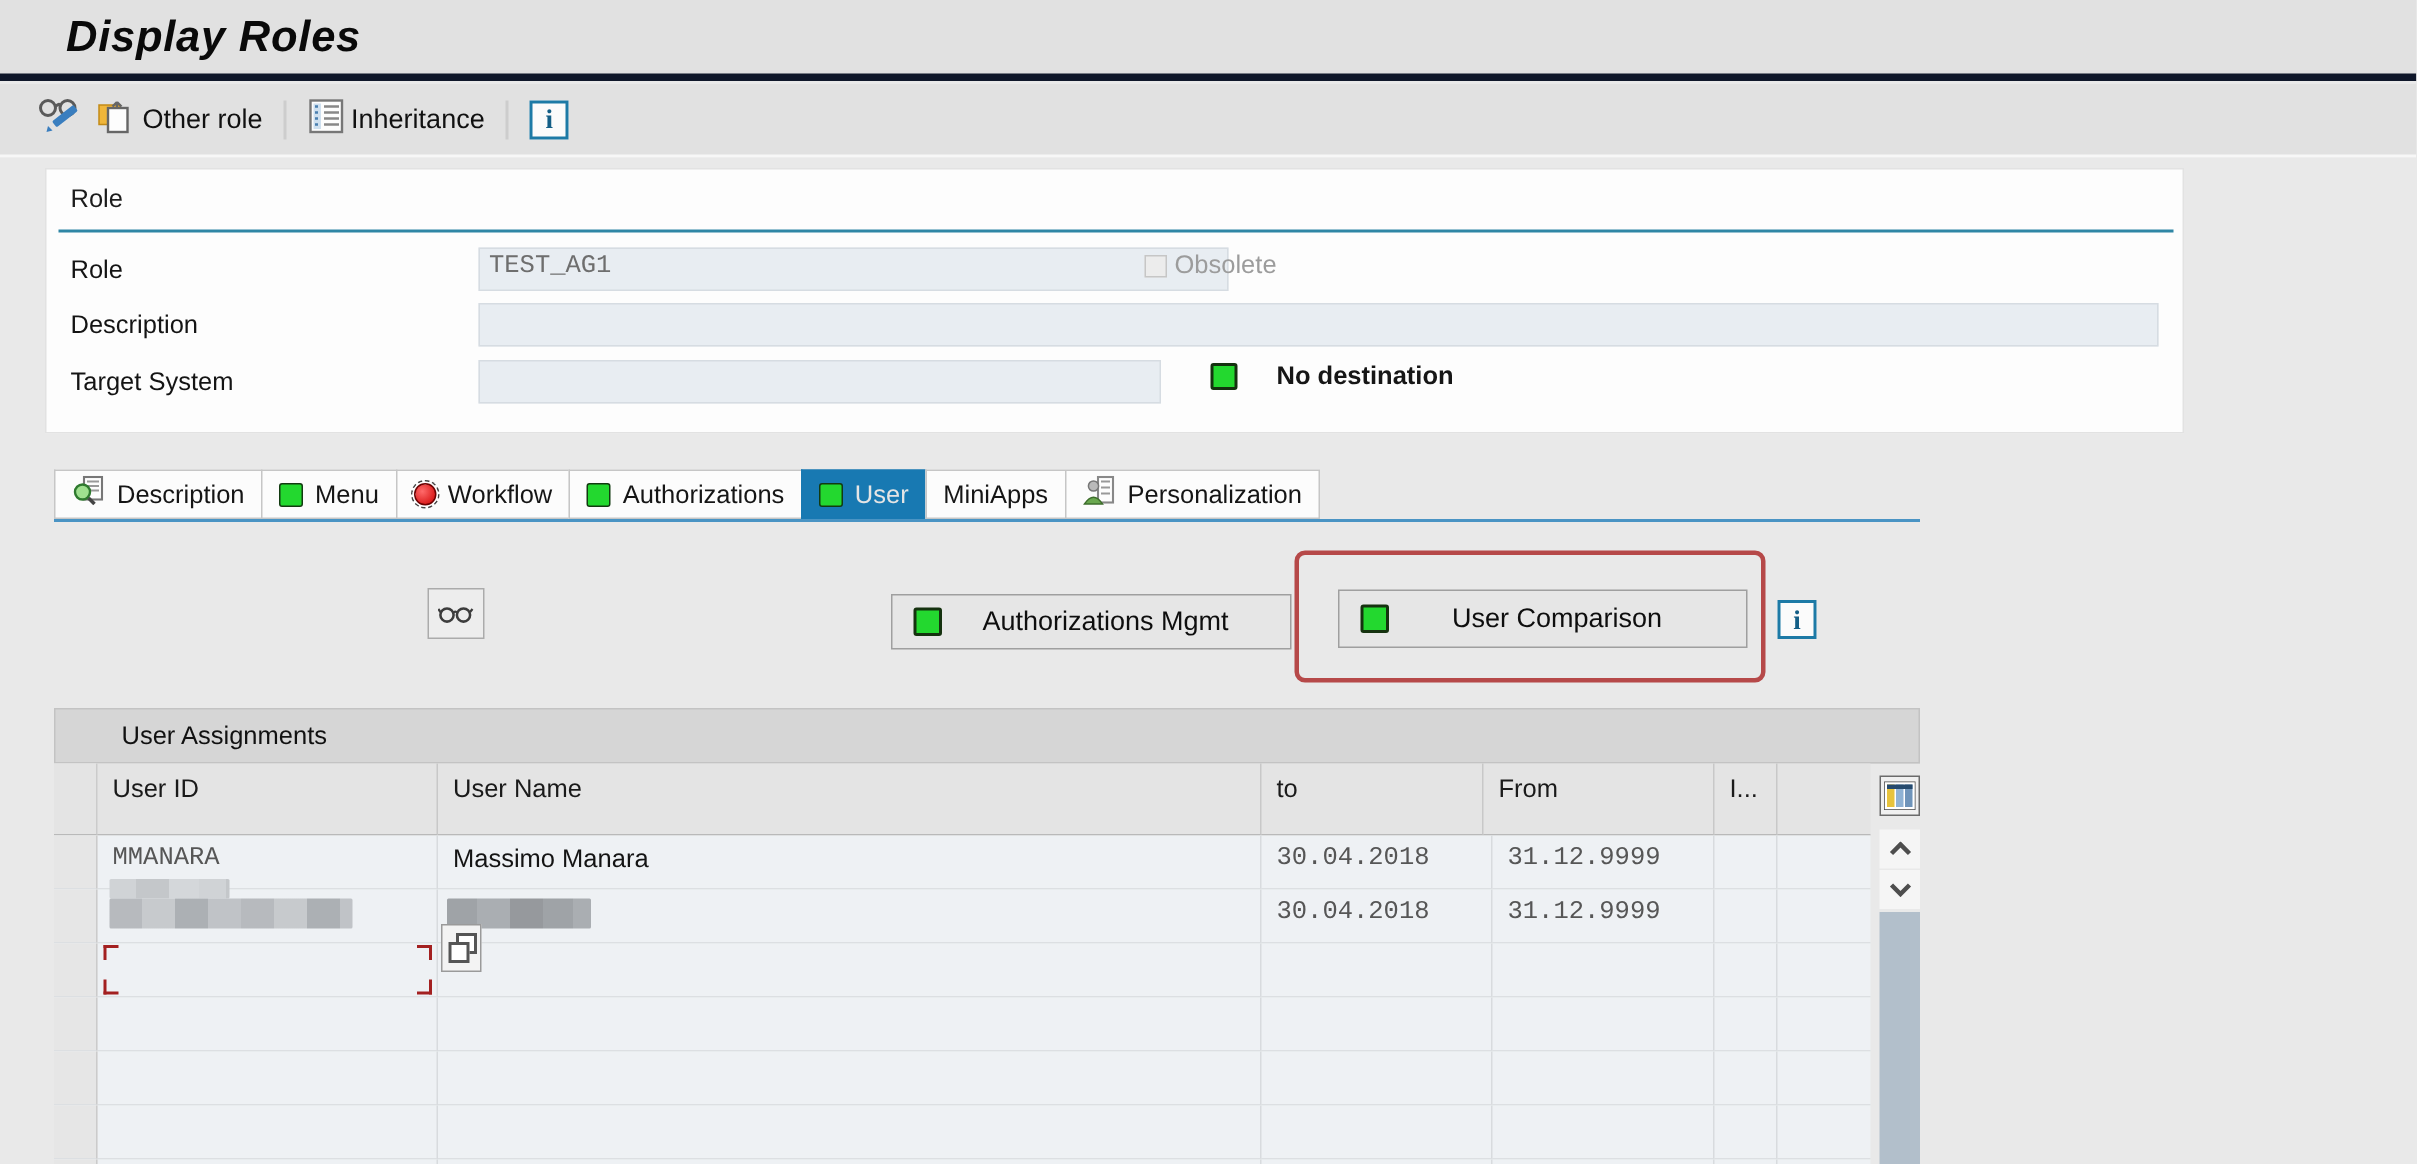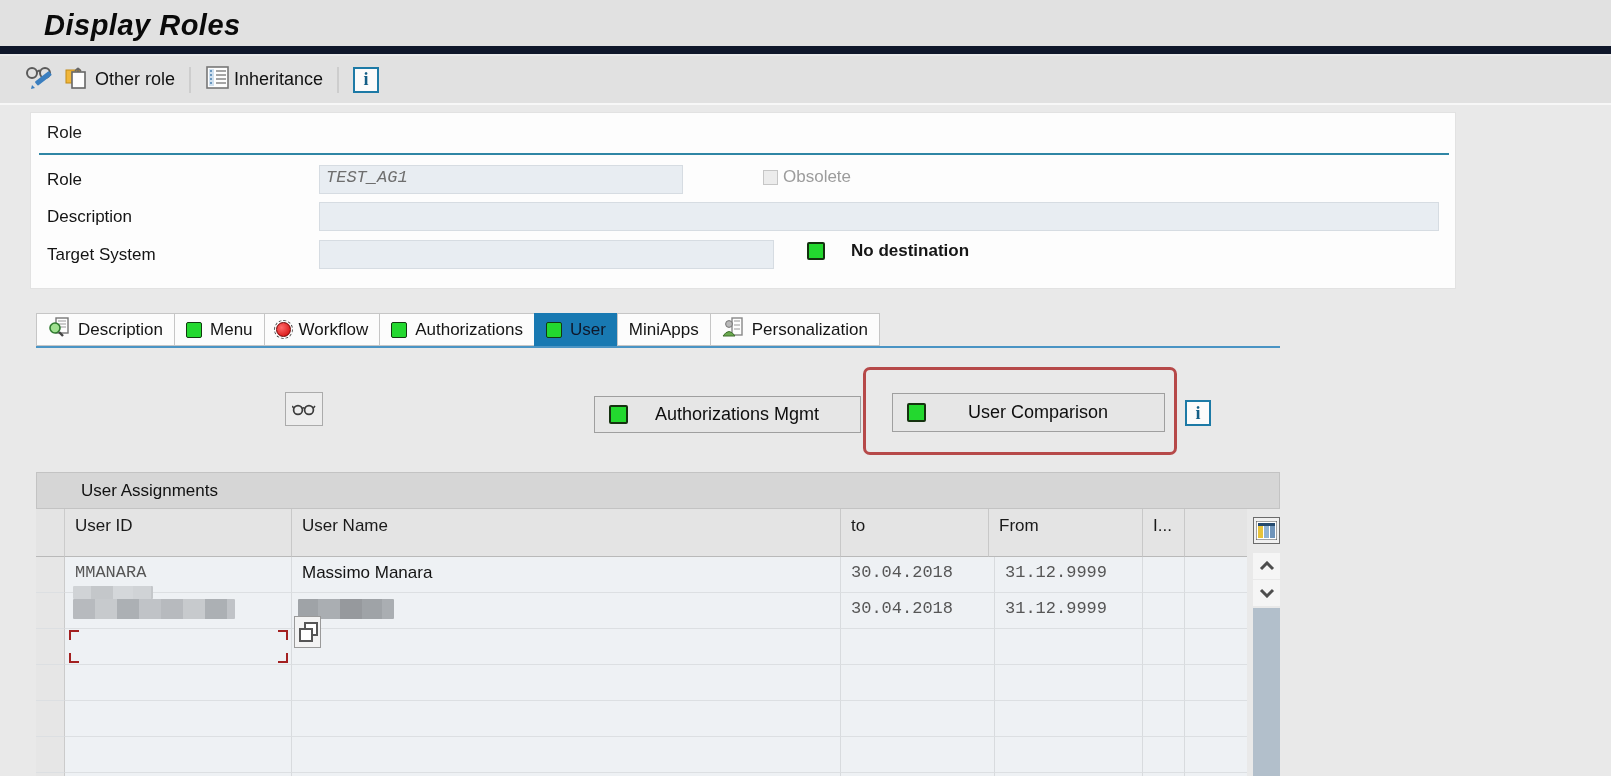--- a/index.html
+++ b/index.html
@@ -1,20 +1,20 @@
 <!DOCTYPE html>
 <html><head>
 <meta charset="utf-8">
 <style>
   * { margin:0; padding:0; box-sizing:border-box; }
   body { font-family:"Liberation Sans", sans-serif; background:#e9e9e9; }
   #stage { position:relative; width:1611px; height:776px; background:#e9e9e9; overflow:hidden; }
 
   
-  .title-band { position:absolute; left:0; top:0; width:100%; height:54px; background:#e1e1e1; border-bottom:8px solid #0f172a; }
+  .title-band { position:absolute; left:0; top:0; width:100%; height:54px; background:#e1e1e1; border-bottom:5px solid #0f172a; }
   .page-title { position:absolute; left:44px; top:9px; font-size:29px; font-weight:bold; font-style:italic; color:#0a0a0a; letter-spacing:.5px; }
   .toolbar { position:absolute; left:0; top:56px; width:100%; height:49px; background:#e1e1e1; border-bottom:2px solid #f7f7f7; display:flex; align-items:center; padding-left:24px; }
   .tb-btn { display:flex; align-items:center; gap:4px; font-size:18px; color:#111; cursor:default; }
   .tb-sep { width:2px; height:26px; background:#cdcdcd; margin:0 14px; }
   .info-box { width:26px; height:26px; background:#fbfbfb; border:2px solid #1d7aa6; color:#135e86; font-family:"Liberation Serif", serif; font-weight:bold; font-size:18px; display:flex; align-items:center; justify-content:center; }
 
   
   .panel { position:absolute; left:30px; top:112px; width:1426px; height:177px; background:#fdfdfd; border:1px solid #e2e2e2; }
   .group-title { position:absolute; left:16px; top:10px; font-size:17px; color:#1c1c1c; }
   .group-rule { position:absolute; left:8px; top:40px; width:1410px; height:2px; background:#2f86a5; }
@@ -22,21 +22,21 @@
   .f-input { position:absolute; left:288px; height:29px; background:#e8edf2; border:1px solid #d6dce2; font-family:"Liberation Mono", monospace; font-size:17px; color:#6e6e6e; padding:2px 6px 0; }
   .chk { width:15px; height:15px; background:#ececec; border:1px solid #c6c6c6; display:inline-block; }
   .obsolete-wrap { position:absolute; left:732px; top:54px; display:flex; align-items:center; gap:5px; font-size:17px; color:#9c9c9c; }
   .green-sq { width:18px; height:18px; background:#23d82f; border:2px solid #14310f; border-radius:2px; }
   .nodest-wrap { position:absolute; left:776px; top:128px; display:flex; align-items:center; gap:26px; font-size:17px; font-weight:bold; color:#161616; }
 
   
   .tabstrip { position:absolute; left:36px; top:313px; height:33px; display:flex; }
   .tab { display:flex; align-items:center; gap:8px; padding:0 11px; background:#fcfcfc; border:1px solid #c6c6c6; border-right:none; font-size:17px; color:#151515; cursor:default; }
   .tab:last-child { border-right:1px solid #c6c6c6; }
-  .tab.active { background:#1879b2; border-color:#1879b2; color:#0f172a; }
+  .tab.active { background:#1879b2; border-color:#1879b2; color:#e5e5e5; }
   .tab-underline { position:absolute; left:36px; top:346px; width:1244px; height:2px; background:#4a94c4; }
   .sq16 { width:16px; height:16px; background:#23d82f; border:1px solid #123a10; border-radius:2px; flex:none; }
   .red-circle { width:15px; height:15px; border-radius:50%; background:radial-gradient(circle at 35% 35%, #ff6a6a, #cf0202); border:1px solid #6d0000; outline:1px dashed #444; outline-offset:1px; flex:none; }
 
   
   .sq19 { width:19px; height:19px; background:#23d82f; border:2px solid #15320f; border-radius:2px; flex:none; }
   .act-btn { position:absolute; background:#e6e6e6; border:1px solid #9f9f9f; display:flex; align-items:center; padding-left:14px; font-size:18px; color:#0e0e0e; cursor:default; }
   .act-btn .lbl { flex:1; text-align:center; padding-right:14px; }
   .icon-btn { position:absolute; left:285px; top:392px; width:38px; height:34px; background:#ededed; border:1px solid #ababab; display:flex; align-items:center; justify-content:center; }
   .annotation { position:absolute; left:863px; top:367px; width:314px; height:88px; border:3px solid #b64949; border-radius:7px; pointer-events:none; }
@@ -123,21 +123,21 @@
     </div>
     <div class="tb-sep"></div>
     <div class="info-box">i</div>
   </div>
 
   <div class="panel">
     <div class="group-title">Role</div>
     <div class="group-rule"></div>
 
     <div class="f-label" style="top:57px;">Role</div>
-    <div class="f-input" style="top:52px; width:364px;font-style:italic;">TEST_AG1</div>
+    <div class="f-input" style="top:52px; width:500px;">TEST_AG1</div>
     <div class="obsolete-wrap">
       <span class="chk"></span>
       <span>Obsolete</span>
     </div>
 
     <div class="f-label" style="top:94px;">Description</div>
     <div class="f-input" style="top:89px; width:1120px;"></div>
 
     <div class="f-label" style="top:132px;">Target System</div>
     <div class="f-input" style="top:127px; width:455px;"></div>

